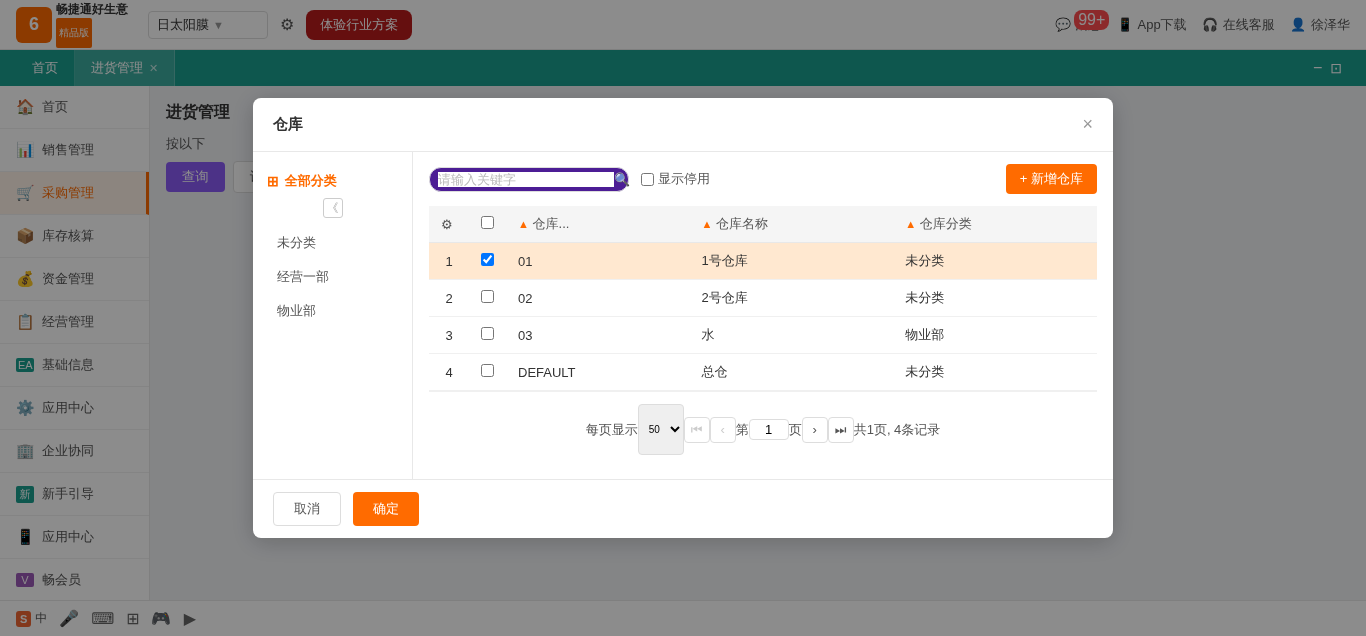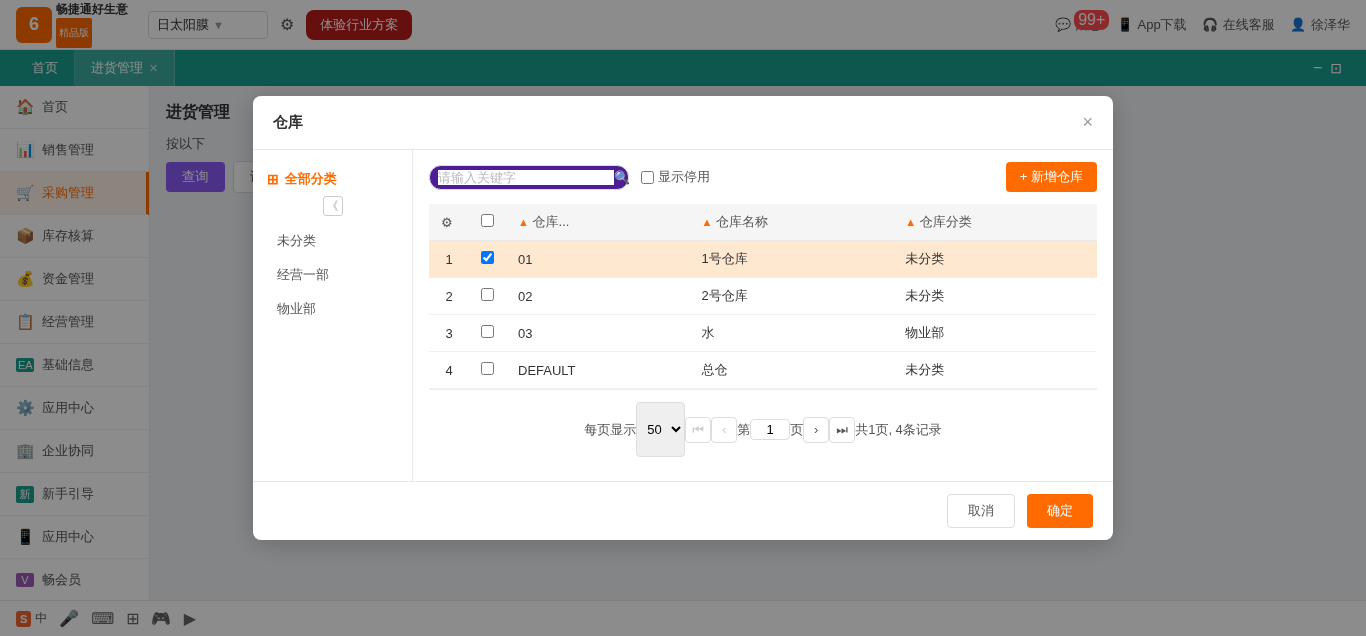--- a/index.html
+++ b/index.html
@@ -322,21 +322,21 @@
       padding: 12px 0;
       color: #555;
       font-size: 13px;
       margin-top: auto;
       border-top: 1px solid #f0f0f0;
     }
     .pagination select {
       border: 1px solid #ddd;
       border-radius: 4px;
       padding: 18px 6px;
-      font-size: 13px;
+      font-size: 10px;
     }
     .page-btn {
       background: none;
       border: 1px solid #ddd;
       border-radius: 4px;
       width: 26px; height: 26px;
       cursor: pointer;
       display: flex; align-items: center; justify-content: center;
       color: #555;
       font-size: 13px;
@@ -349,21 +349,21 @@
       padding: 2px 6px;
       text-align: center;
       font-size: 13px;
     }
 
     
     .modal-footer {
       padding: 12px 20px;
       border-top: 1px solid #e8e8e8;
       display: flex;
-      justify-content: flex-end;
+      justify-content: flex-start;
       gap: 12px;
     }
     .btn-cancel {
       background: #fff;
       color: #555;
       border: 1px solid #ddd;
       padding: 7px 20px;
       border-radius: 4px;
       cursor: pointer;
       font-size: 13px;

